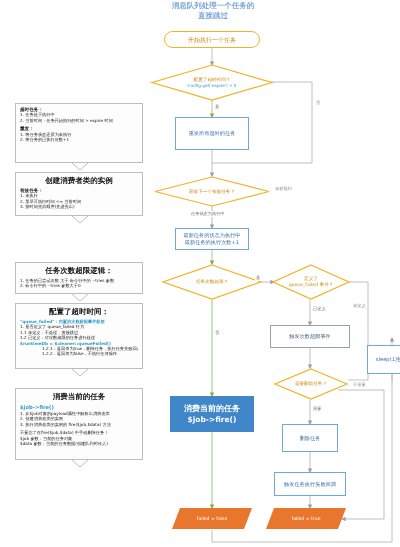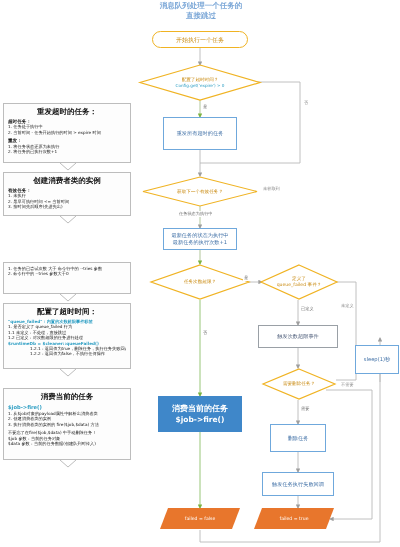--- a/index.html
+++ b/index.html
@@ -1,18 +1,18 @@
 <!DOCTYPE html>
 <html><head>
 <meta charset="utf-8">
 <style>
   html,body{margin:0;padding:0;background:#ffffff;}
   body{width:400px;height:547px;position:relative;overflow:hidden;
        font-family:"DejaVu Sans","Liberation Sans",sans-serif;}
-  #canvas{position:absolute;left:0;top:0;width:345px;height:547px;}
+  #canvas{position:absolute;left:12px;top:0;width:345px;height:547px;}
   .abs{position:absolute;box-sizing:border-box;}
 
   
   .title{left:126px;top:1px;width:150px;text-align:center;color:#7ba7d7;
          font-size:7.5px;line-height:10px;font-weight:bold;}
 
   
   .note{border:1px solid #bdbdbd;background:#fdfdfd;color:#222;
         padding:3px 4px 4px 4px;}
   .note .nt{display:block;text-align:center;font-weight:bold;font-size:7.5px;
@@ -103,21 +103,20 @@
       <path d="M380,374 L380,382"></path>
     </g>
   </svg>
 
   <div class="abs title">
     <div>消息队列处理一个任务的</div>
     <div>直接跳过</div>
   </div>
 
   <div class="abs note" style="left:3px;top:103px;width:128px;height:60px;">
-    <span class="nt">重发超时的任务：</span>
     <span class="ln b">超时任务：</span>
     <span class="ln">1. 任务处于执行中</span>
     <span class="ln">2. 当前时间 - 任务开始执行的时间 &gt; expire 时间</span>
     <span class="gap"></span>
     <span class="ln b">重发：</span>
     <span class="ln">1. 将任务状态还原为未执行</span>
     <span class="ln">2. 将任务的已执行次数+1</span>
   </div>
   <div class="carw" style="left:60px;top:163px;">
     <svg width="16" height="8" style="position:static;">
@@ -132,20 +131,21 @@
     <span class="ln">2. 最早可执行时间 &lt;= 当前时间</span>
     <span class="ln">3. 按时间先后顺序(先进先出)</span>
   </div>
   <div class="carw" style="left:60px;top:216px;">
     <svg width="16" height="8" style="position:static;">
       <path d="M0,0 L8,7 L16,0" fill="none" stroke="#bdbdbd" stroke-width="1"></path>
     </svg>
   </div>
 
   <div class="abs note" style="left:3px;top:262px;width:128px;height:32px;">
+    <span class="nt">任务次数超限逻辑：</span>
     <span class="ln">1. 任务的已尝试次数 大于 命令行中的 --tries 参数</span>
     <span class="ln">2. 命令行中的 --tries 参数大于0</span>
   </div>
   <div class="carw" style="left:60px;top:294px;">
     <svg width="16" height="8" style="position:static;">
       <path d="M0,0 L8,7 L16,0" fill="none" stroke="#bdbdbd" stroke-width="1"></path>
     </svg>
   </div>
 
   <div class="abs note" style="left:3px;top:303px;width:128px;height:66px;">

